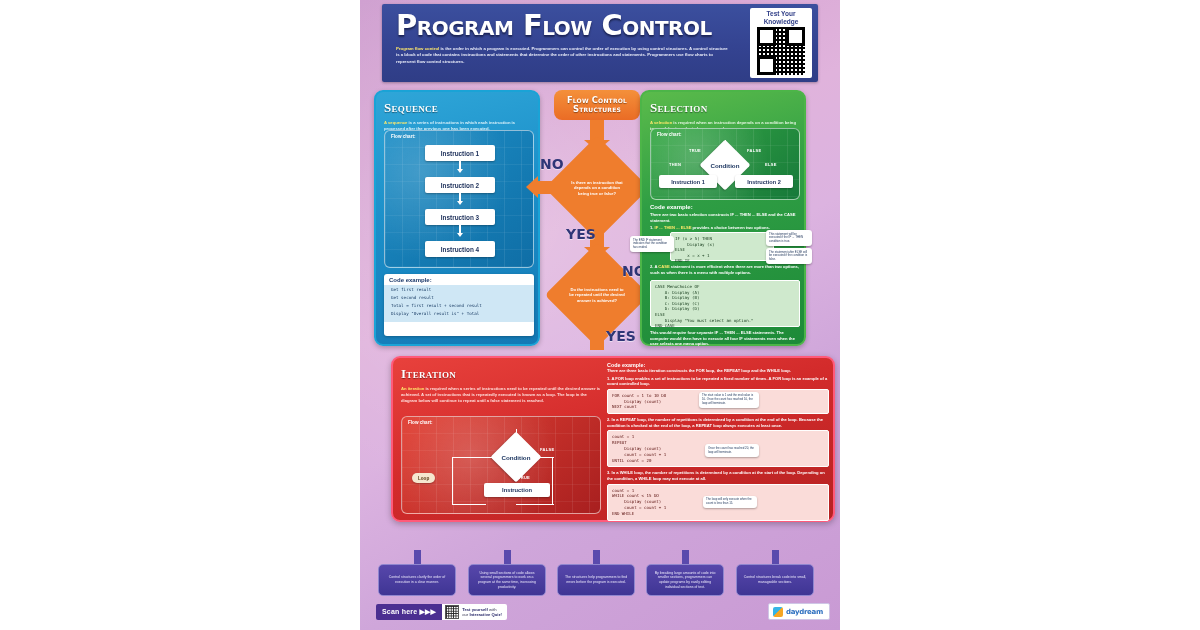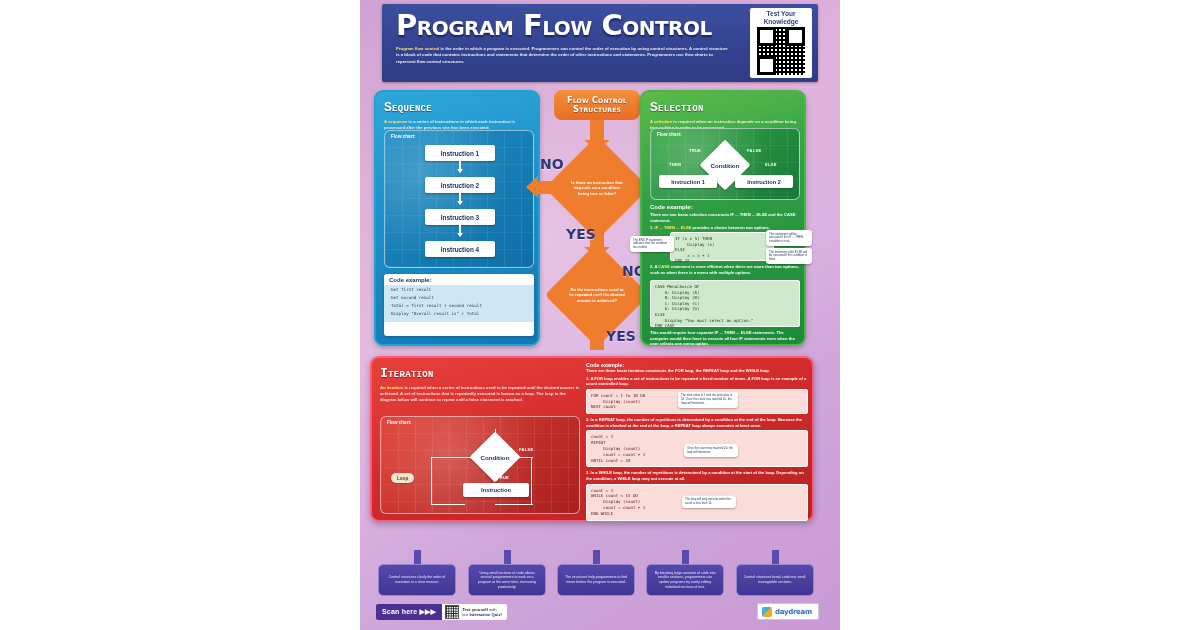--- a/index.html
+++ b/index.html
@@ -57,21 +57,21 @@
     background-color:#fff;
     position:relative;overflow:hidden;}
   .qr:before,.qr:after{content:"";position:absolute;width:13px;height:13px;border:3px solid #000;background:#fff;}
   .qr:before{left:0;top:0;box-shadow:35px 0 0 -3px #fff, 0 35px 0 -3px #fff;}
   .qr:after{right:0;top:0;}
   .qr i{position:absolute;left:0;bottom:0;width:13px;height:13px;border:3px solid #000;background:#fff;}
 
   
   .card{position:absolute;border-radius:9px;box-sizing:border-box;}
   .card-h{
-    font-family:Liberation Mono, monospace;font-weight:bold;
+    font-family:Liberation Serif, serif;font-weight:bold;
     font-variant:small-caps;letter-spacing:.3px;color:#fff;
     text-shadow:0 1px 1px rgba(0,0,0,.45);
   }
   .card-sub{font-size:4.2px;line-height:6px;font-weight:bold;}
 
   
   .seq{
     left:14px;top:90px;width:166px;height:256px;
     background:linear-gradient(165deg,#2fa6d8 0%,#1b8fc9 45%,#1479b5 100%);
     border:2.5px solid #1aa3d6;
@@ -183,21 +183,21 @@
     color:#143a1a;white-space:pre;padding:3px 4px;box-sizing:border-box;
   }
   .callout{
     position:absolute;background:#fff;border-radius:3px;
     font-size:2.9px;line-height:3.8px;color:#243a5e;padding:2.5px 3px;
     box-sizing:border-box;box-shadow:0 1px 2px rgba(0,0,0,.3);
   }
 
   
   .iter{
-    left:10px;top:356px;width:444px;height:166px;
+    left:31px;top:356px;width:444px;height:166px;
     background:linear-gradient(165deg,#e8413c 0%,#d32b2b 45%,#b62222 100%);
     border:2.5px solid #ff5a7a;
     box-shadow:0 2px 6px rgba(0,0,0,.28);
     padding:8px;
   }
   .iter .card-h{font-size:13px;}
   .iter-left{position:absolute;left:8px;top:8px;width:200px;}
   .iter .card-sub{color:#ffe0dd;margin-top:4px;}
   .iter .card-sub b{color:#ffe96b;}
   .iter .flowbox{
@@ -250,21 +250,21 @@
   }
   .scan-right{
     background:#fff;display:flex;align-items:center;gap:3px;padding:0 5px 0 3px;border-radius:0 2px 2px 0;
   }
   .miniqr{width:12px;height:12px;background:#fff;
     background-image:linear-gradient(90deg,#222 50%,transparent 50%),linear-gradient(#222 50%,transparent 50%);
     background-size:2.4px 2.4px,2.4px 2.4px;border:.5px solid #555;}
   .scan-txt{font-size:4.2px;line-height:5.4px;color:#3a3a55;}
   .scan-txt b{color:#2a2a6a;}
   .logo{
-    position:absolute;right:21px;bottom:10px;width:62px;height:17px;
+    position:absolute;right:10px;bottom:10px;width:62px;height:17px;
     background:#fff;border:1px solid #cfc6e6;border-radius:2px;
     display:flex;align-items:center;gap:3px;padding:0 4px;box-sizing:border-box;
   }
   .logo-mark{width:10px;height:10px;border-radius:2px;
     background:linear-gradient(135deg,#36b4e5 50%,#f5a623 50%);}
   .logo-name{font-family:"DejaVu Sans", sans-serif;font-weight:bold;font-size:7px;color:#2d6fbf;letter-spacing:-.3px;}
 </style>
 </head>
 <body>
 

